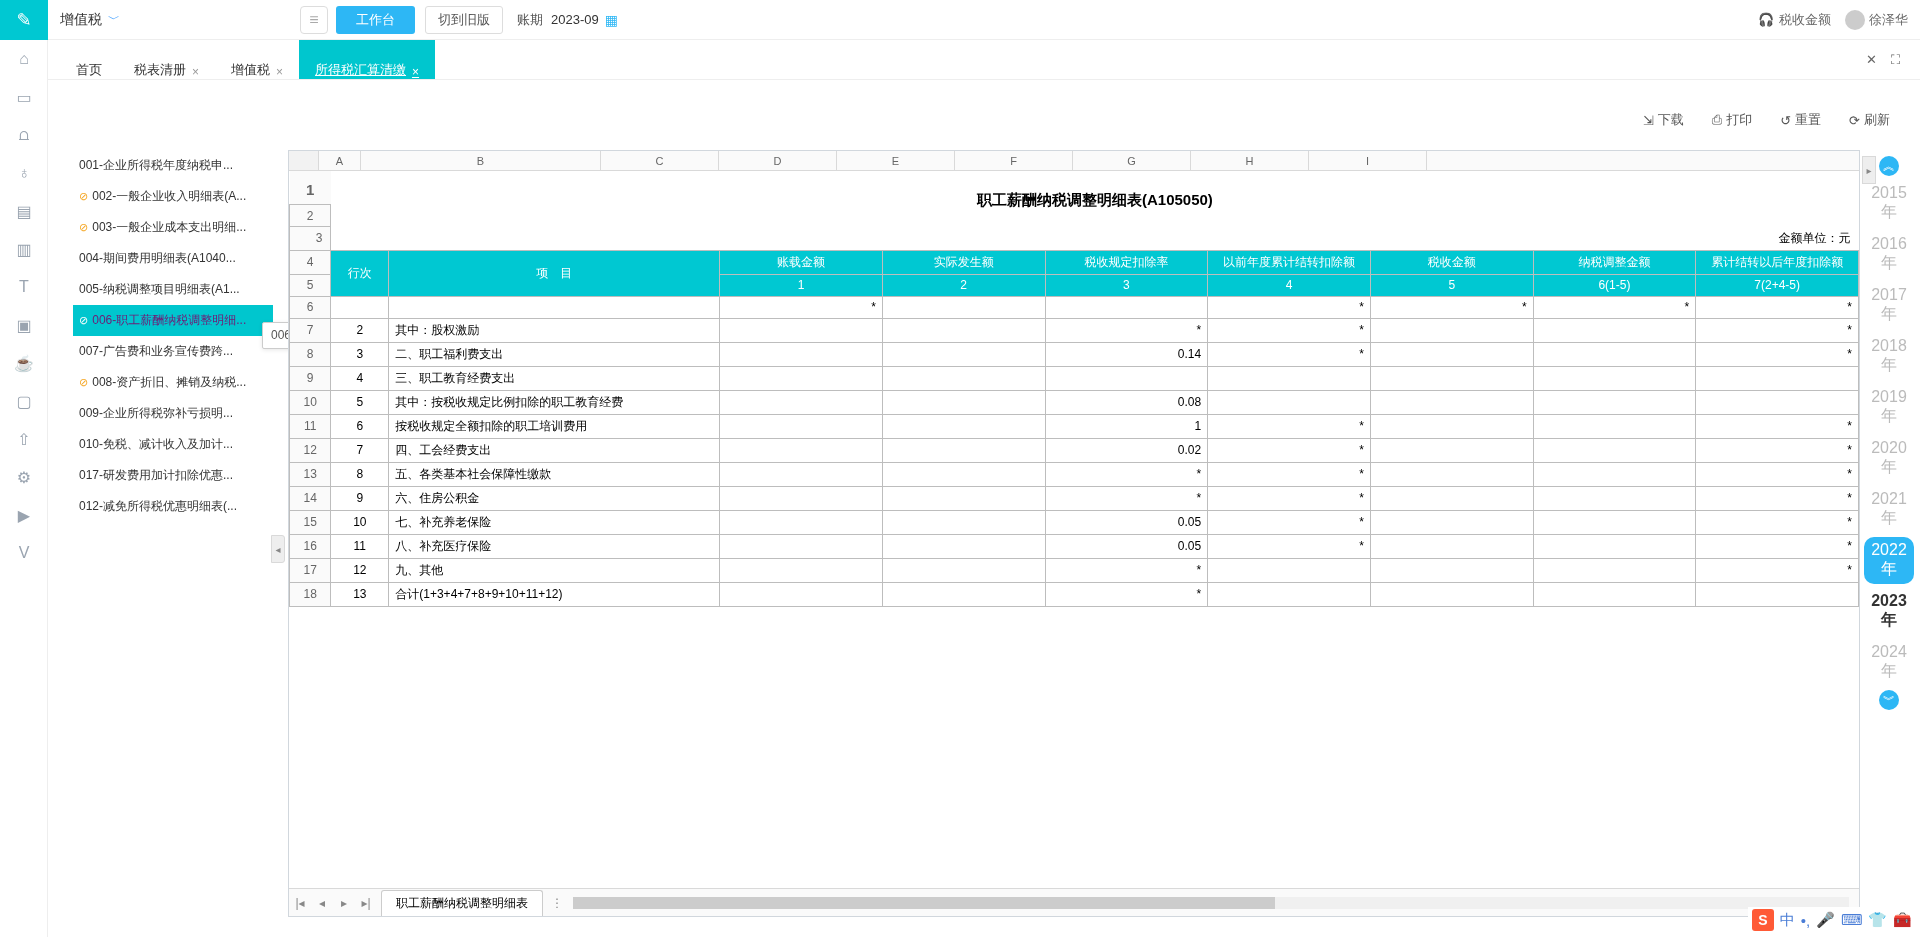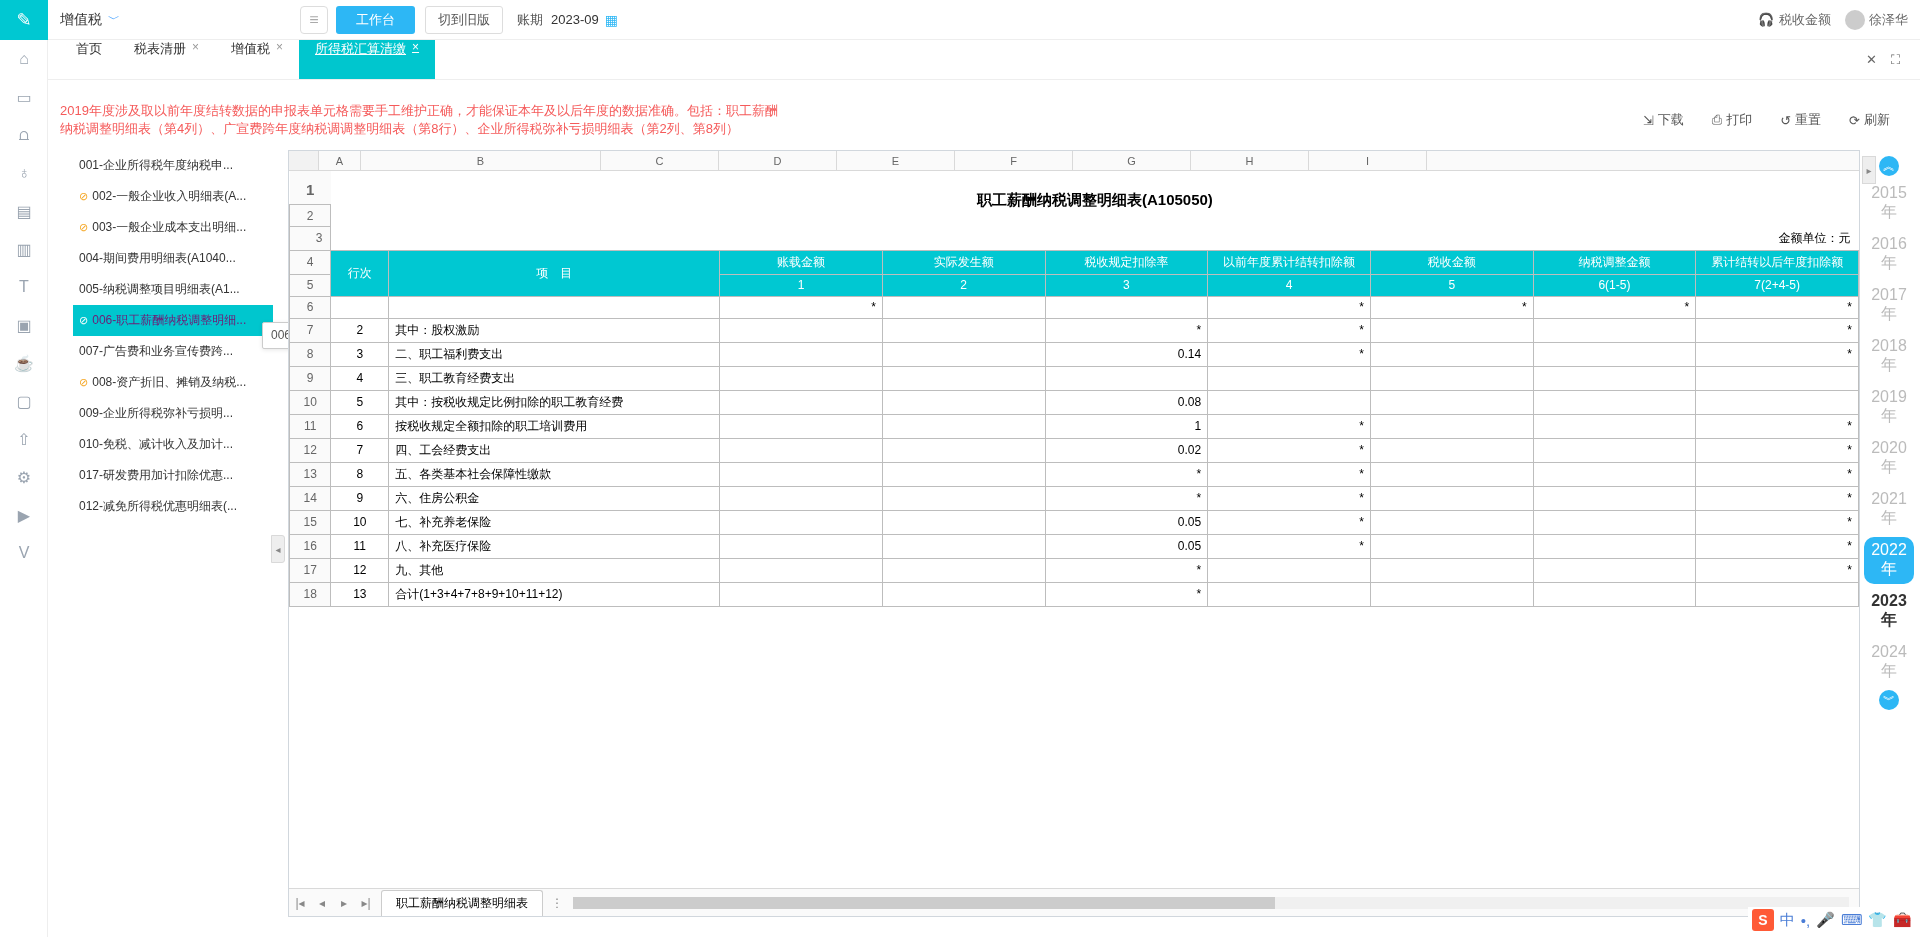--- a/index.html
+++ b/index.html
@@ -21,21 +21,21 @@
 .period-label { font-size: 13px; color: #555; margin-right: 8px; }
 .period-value { font-size: 13px; color: #333; margin-right: 6px; }
 .cal-icon { color: #2db7f5; font-size: 14px; cursor: pointer; }
 .hdr-spacer { flex: 1; }
 .hdr-right { display: flex; align-items: center; gap: 14px; font-size: 13px; color: #666; }
 .hdr-right .item { display: flex; align-items: center; gap: 4px; cursor: pointer; }
 .avatar { width: 20px; height: 20px; border-radius: 50%; background: #ccc; display: inline-block; }
 
 
 .tabs-row { position: absolute; left: 48px; top: 40px; right: 0; height: 40px; background: #fff; border-bottom: 1px solid #eee; display: flex; align-items: stretch; padding: 0 12px; }
-.tab { padding: 0 16px; display: flex; align-items: flex-start; font-size: 13px; color: #333; cursor: pointer; gap: 6px; }
+.tab { padding: 0 16px; display: flex; align-items: flex-end; font-size: 13px; color: #333; cursor: pointer; gap: 6px; }
 .tab .close { color: #999; font-size: 12px; }
 .tab.active { background: #00c6ce; color: #fff; text-decoration: underline; }
 .tab.active .close { color: #fff; }
 .tabs-spacer { flex: 1; }
 .tabs-right { display: flex; align-items: center; gap: 14px; font-size: 13px; color: #666; padding-right: 8px; }
 .tabs-right .ic { cursor: pointer; }
 
 
 .notice-row { position: absolute; left: 60px; top: 92px; right: 30px; height: 56px; display: flex; align-items: center; }
 .notice-text { color: #f55a5a; font-size: 13px; line-height: 18px; max-width: 720px; }
@@ -152,21 +152,20 @@
       </div>
     </div>
   <div class="tabs-spacer"></div>
   <div class="tabs-right">
     <span class="ic">✕</span>
     <span class="ic">⛶</span>
   </div>
 </div>
 
 <div class="notice-row">
-  <div class="notice-text">2019年度涉及取以前年度结转数据的申报表单元格需要手工维护正确，才能保证本年及以后年度的数据准确。包括：职工薪酬纳税调整明细表（第4列）、广宣费跨年度纳税调调整明细表（第8行）、企业所得税弥补亏损明细表（第2列、第8列）</div>
   <div class="spacer"></div>
   <div class="action-btns">
     <span class="ab">
         <span>⇲</span>
         <span>下载</span>
       </span>
     <span class="ab">
         <span>⎙</span>
         <span>打印</span>
       </span>

